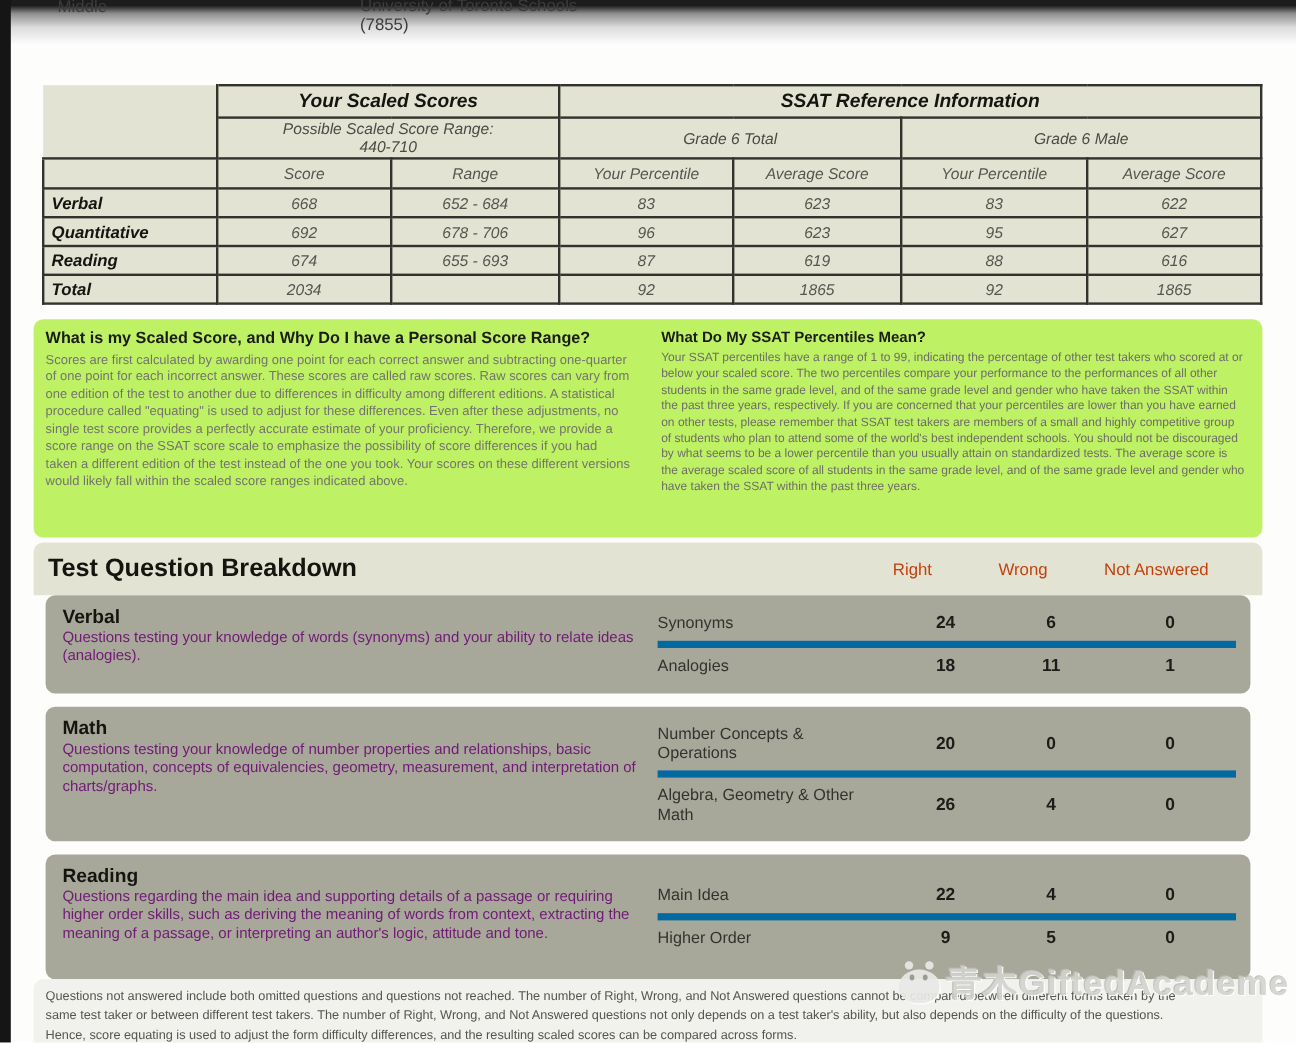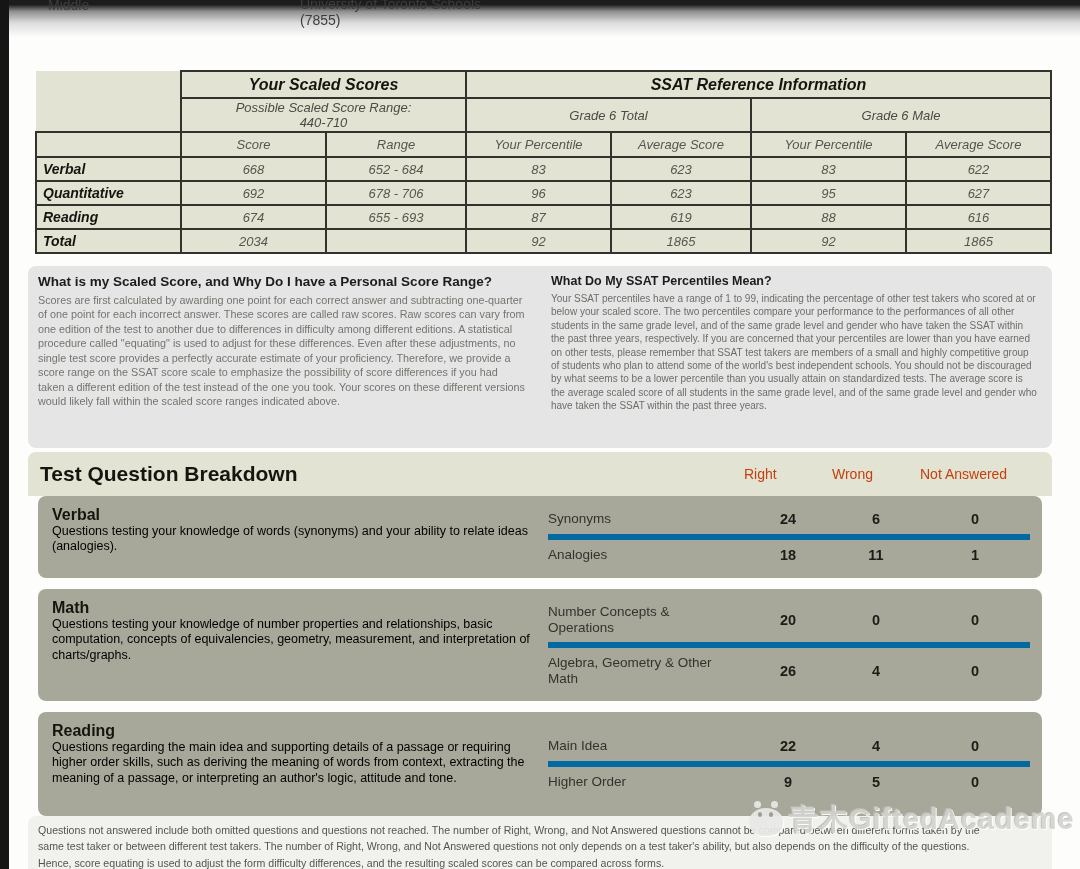--- a/index.html
+++ b/index.html
@@ -19,37 +19,37 @@
   .scores-table td, .scores-table th { background:#e2e3d3; border:2px solid #33332e;
     text-align:center; vertical-align:middle; color:#56564e; font-size:13px; font-weight:normal; padding:1px 2px;font-style:italic; }
   .scores-table .corner { border:none; border-bottom:2px solid #33332e; border-right:2px solid #33332e; }
   .scores-table .grp-title { font-size:16px; font-weight:bold; color:#15150f; }
   .scores-table .sub-hdr { font-size:13px; color:#4b4b44; }
   .scores-table .row-label { text-align:left; font-weight:bold; color:#15150f; font-size:14px; padding-left:6px; }
   .r1 { height:27px; } .r2 { height:33px; } .r3 { height:25px; } .rd { height:24px; }
 
   
   .explain { position:absolute; left:28px; top:266px; width:1024px; height:182px;
-    background:#e5e5e5; border-radius:8px; padding:8px 14px 8px 10px; display:flex; gap:26px; z-index:2; }
+    background:#bef264; border-radius:8px; padding:8px 14px 8px 10px; display:flex; gap:26px; z-index:2; }
   .explain .col { flex:1; }
   .explain h3 { font-size:13.5px; color:#1c1c1a; margin-bottom:4px; }
   .explain .col-right h3 { font-size:12.5px; }
   .explain p { font-size:10.8px; line-height:1.34; color:#74746e; }
   .explain .col-right p { font-size:10px; color:#6d6d67; }
 
   
   .bd-band { position:absolute; left:28px; top:452px; width:1024px; height:360px; z-index:2; }
   .bd-header { height:44px; background:#e2e3d3; border-radius:8px 8px 0 0;
     display:grid; grid-template-columns:1fr 88px 88px 110px; align-items:center; padding:0 22px 0 12px; }
   .bd-header .bd-title { font-size:21px; font-weight:bold; color:#15150f; }
   .bd-header .num-hdr { font-size:14px; color:#c2410c; }
   .bd-block { background:#a8a89a; border-radius:8px; margin:0 10px 11px 10px; display:flex; padding:8px 12px 8px 14px; }
   .bd-block .bd-left { width:496px; padding-right:18px; }
   .bd-block .bd-left h4 { font-size:16px; color:#15150f; margin-top:2px; }
-  .bd-block .bd-left p { font-size:12.5px; line-height:1.22; color:#000000; }
+  .bd-block .bd-left p { font-size:12.5px; line-height:1.22; color:#701a75; }
   .bd-rows { flex:1; display:flex; flex-direction:column; justify-content:center; }
   .bd-row { display:grid; grid-template-columns:1fr 88px 88px 110px; align-items:center; padding:7px 0; }
   .bd-row + .bd-row { border-top:6px solid #0369a1; }
   .bd-row .sub-label { font-size:13.5px; color:#33332e; padding-right:8px; line-height:1.15; }
   .bd-row .num { text-align:center; font-size:14.5px; font-weight:bold; color:#1c1c18; }
   .block-verbal { min-height:80px; } .block-math { min-height:112px; } .block-reading { min-height:104px; }
 
   
   .footer { position:absolute; left:28px; top:816px; width:1024px; height:60px;
     background:#f1f1ed; border-radius:8px 8px 0 0; padding:6px 10px; z-index:2; }

